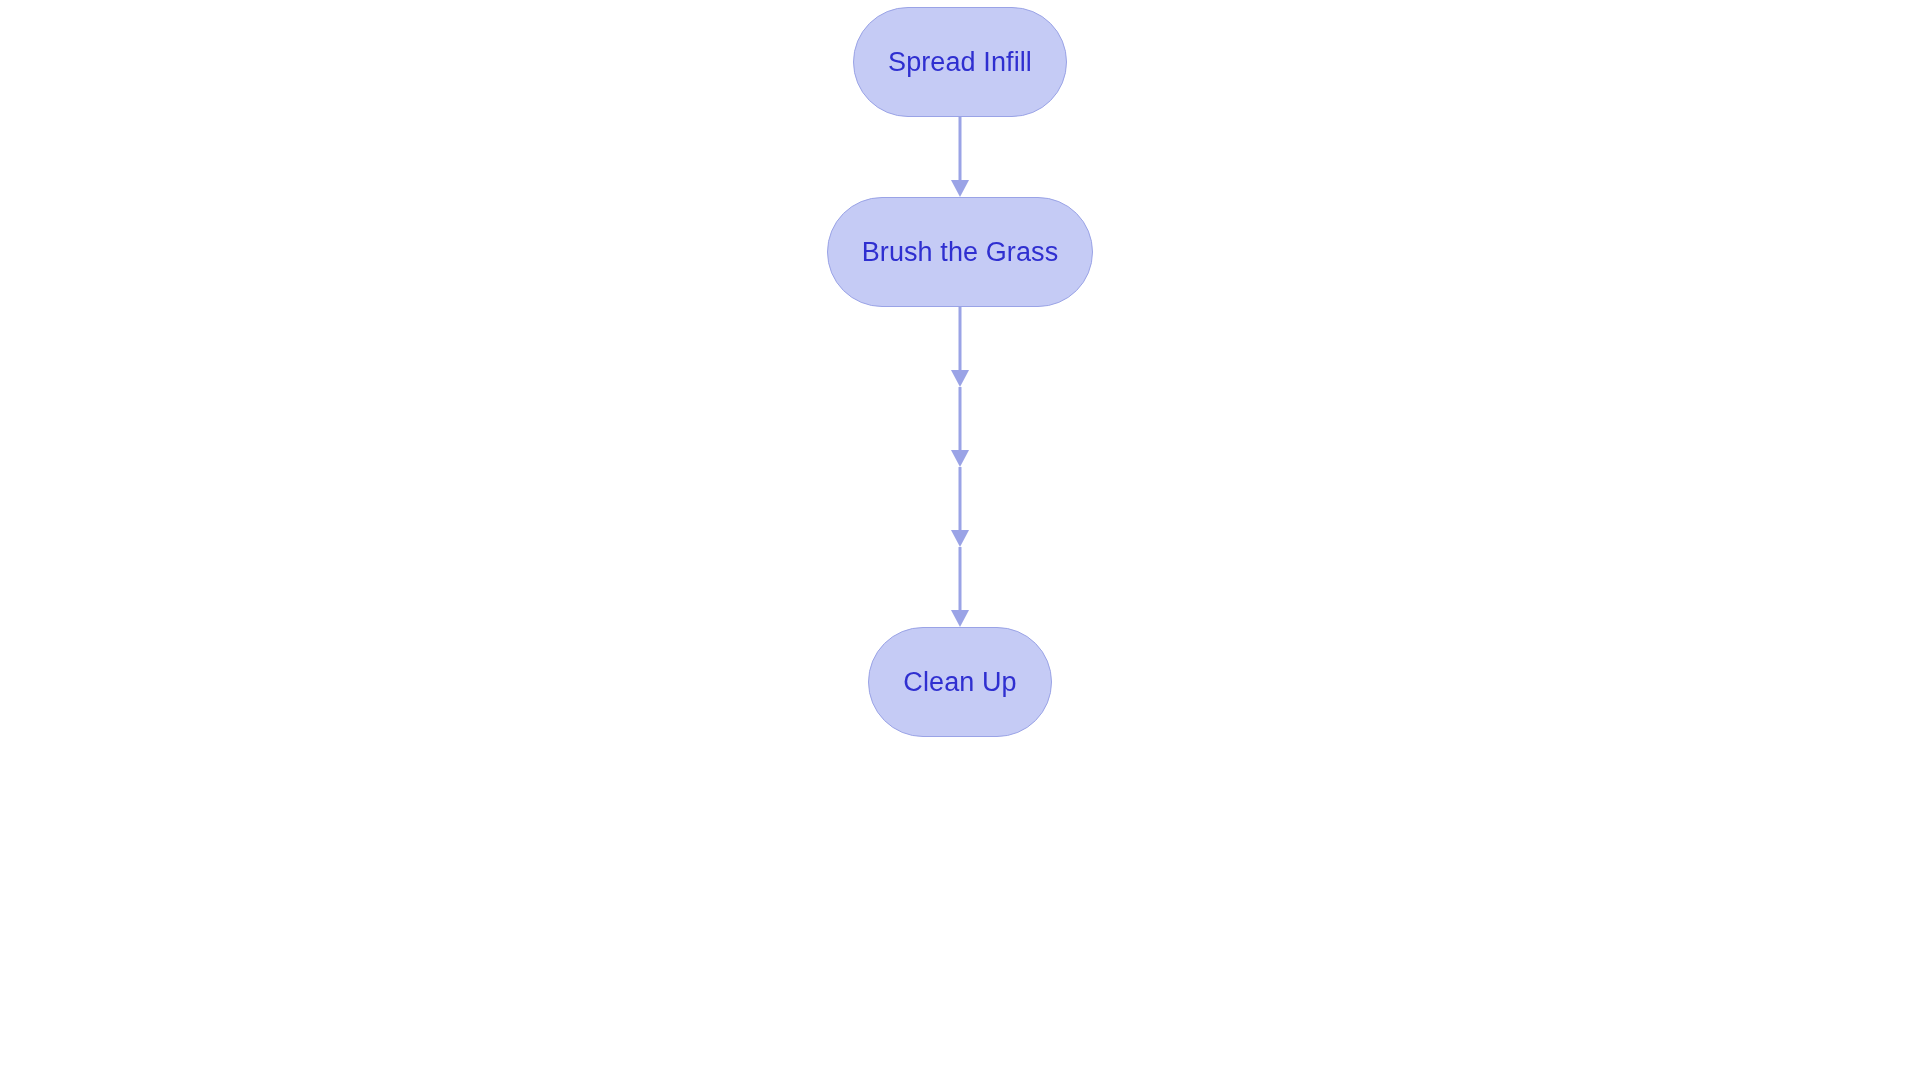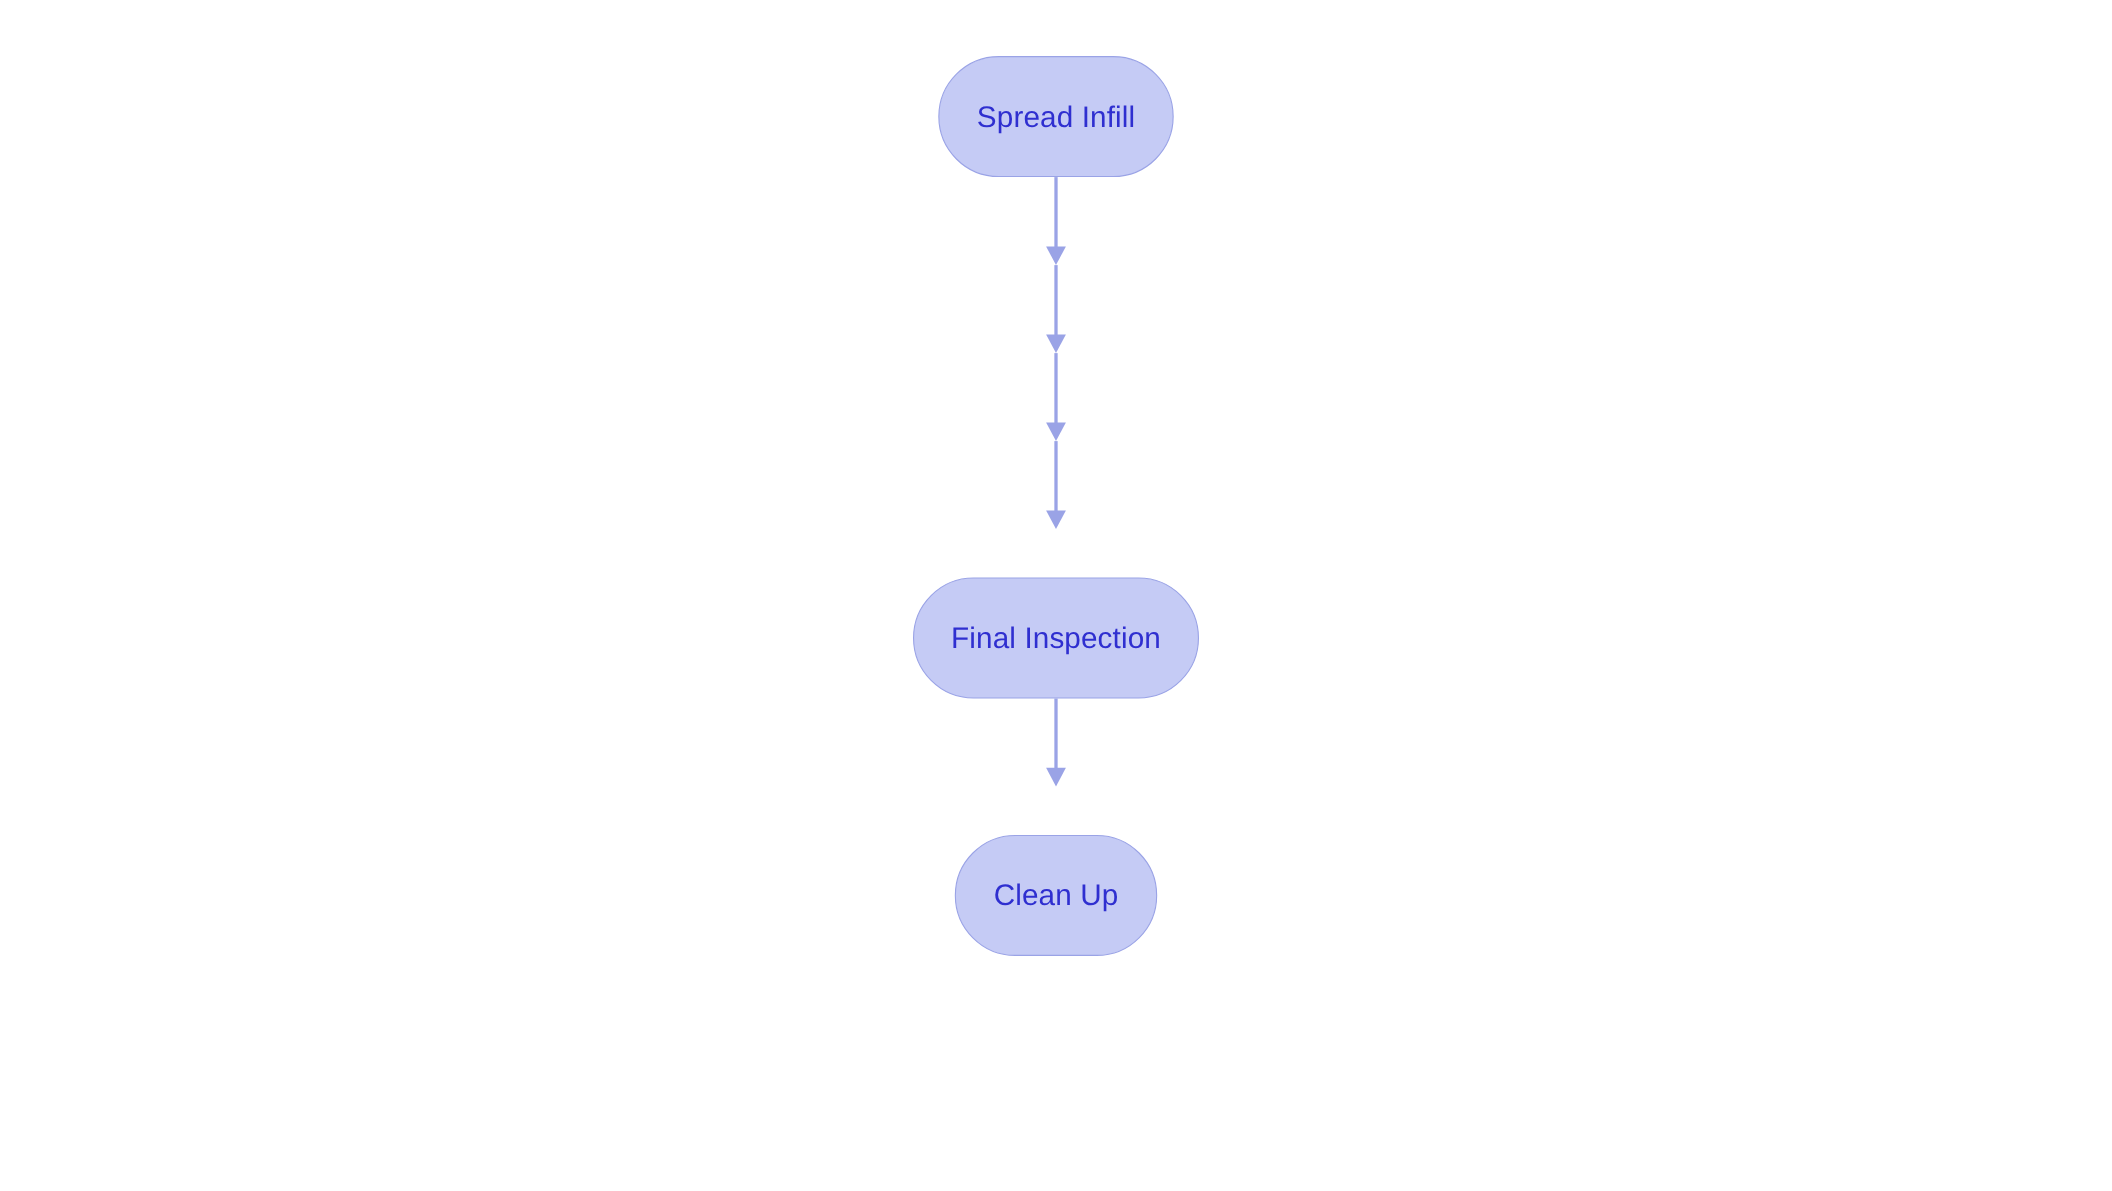--- a/index.html
+++ b/index.html
@@ -37,21 +37,20 @@
     box-sizing: border-box;
     height: 110px;
     background: #c5cbf5;
     border: 1.6px solid #9aa3e6;
     border-radius: 55px;
     display: flex;
     align-items: center;
     justify-content: center;
     padding: 0 34px;
     flex: none;
-    margin-top: 44px;
   }
   .node-label {
     font-family: "Liberation Sans", sans-serif;
     font-size: 27px;
     line-height: 1;
     color: #2f2fd0;
     white-space: nowrap;
     letter-spacing: 0.1px;
   }
   .connector {
@@ -89,45 +88,45 @@
 
     <div class="node">
       <span class="node-label">Spread Infill</span>
     </div>
 
     <div class="connector">
       <div class="stem"></div>
       <div class="arrowhead"></div>
     </div>
 
+    <div class="node">
+      <span class="node-label">Brush the Grass</span>
+    </div>
+
+    <div class="connector">
+      <div class="stem"></div>
+      <div class="arrowhead"></div>
+    </div>
+
 
     <div class="connector">
       <div class="stem"></div>
       <div class="arrowhead"></div>
     </div>
 
 
     <div class="connector">
       <div class="stem"></div>
       <div class="arrowhead"></div>
     </div>
 
 
     <div class="connector">
       <div class="stem"></div>
       <div class="arrowhead"></div>
     </div>
 
     <div class="node">
-      <span class="node-label">Final Inspection</span>
-    </div>
-
-    <div class="connector">
-      <div class="stem"></div>
-      <div class="arrowhead"></div>
-    </div>
-
-    <div class="node">
       <span class="node-label">Clean Up</span>
     </div>
 
   </div>
 </div>
 
 </body></html>

